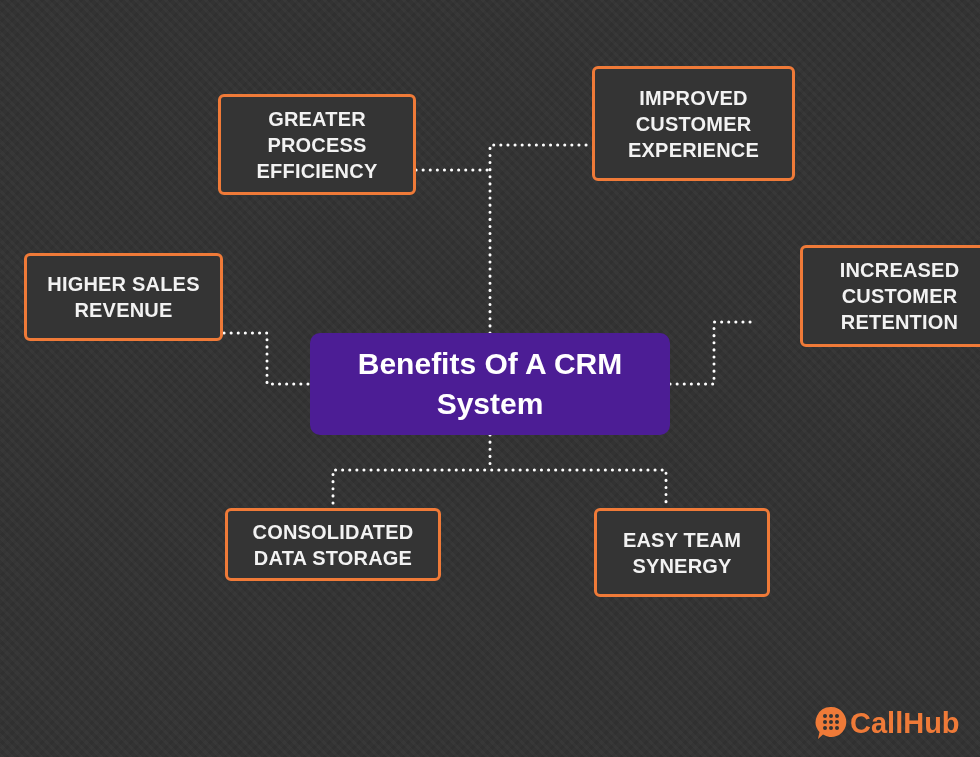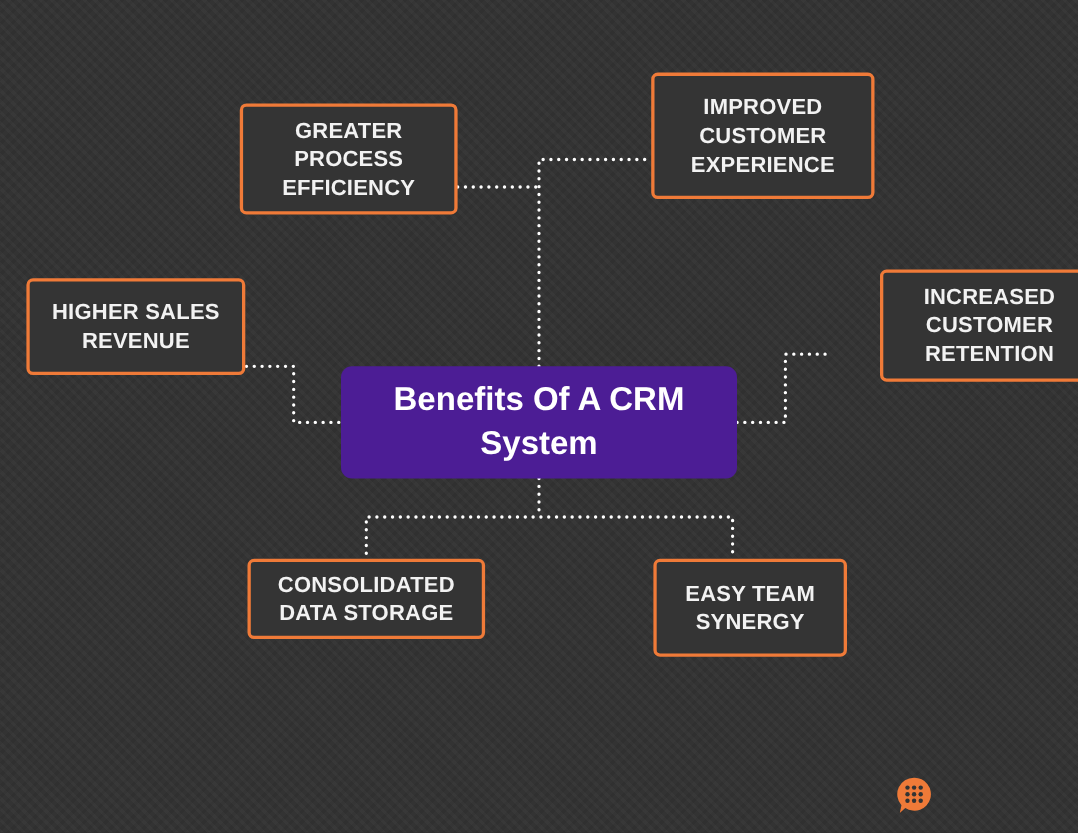--- a/index.html
+++ b/index.html
@@ -80,13 +80,14 @@
         <circle cx="17" cy="11" r="2"></circle>
         <circle cx="23" cy="11" r="2"></circle>
       <circle cx="11" cy="17" r="2"></circle>
         <circle cx="17" cy="17" r="2"></circle>
         <circle cx="23" cy="17" r="2"></circle>
       <circle cx="11" cy="23" r="2"></circle>
         <circle cx="17" cy="23" r="2"></circle>
         <circle cx="23" cy="23" r="2"></circle>
     </g>
   </svg>
+  <span style="margin-left:2px;">CallHub</span>
 </div>
 
 </body></html>

